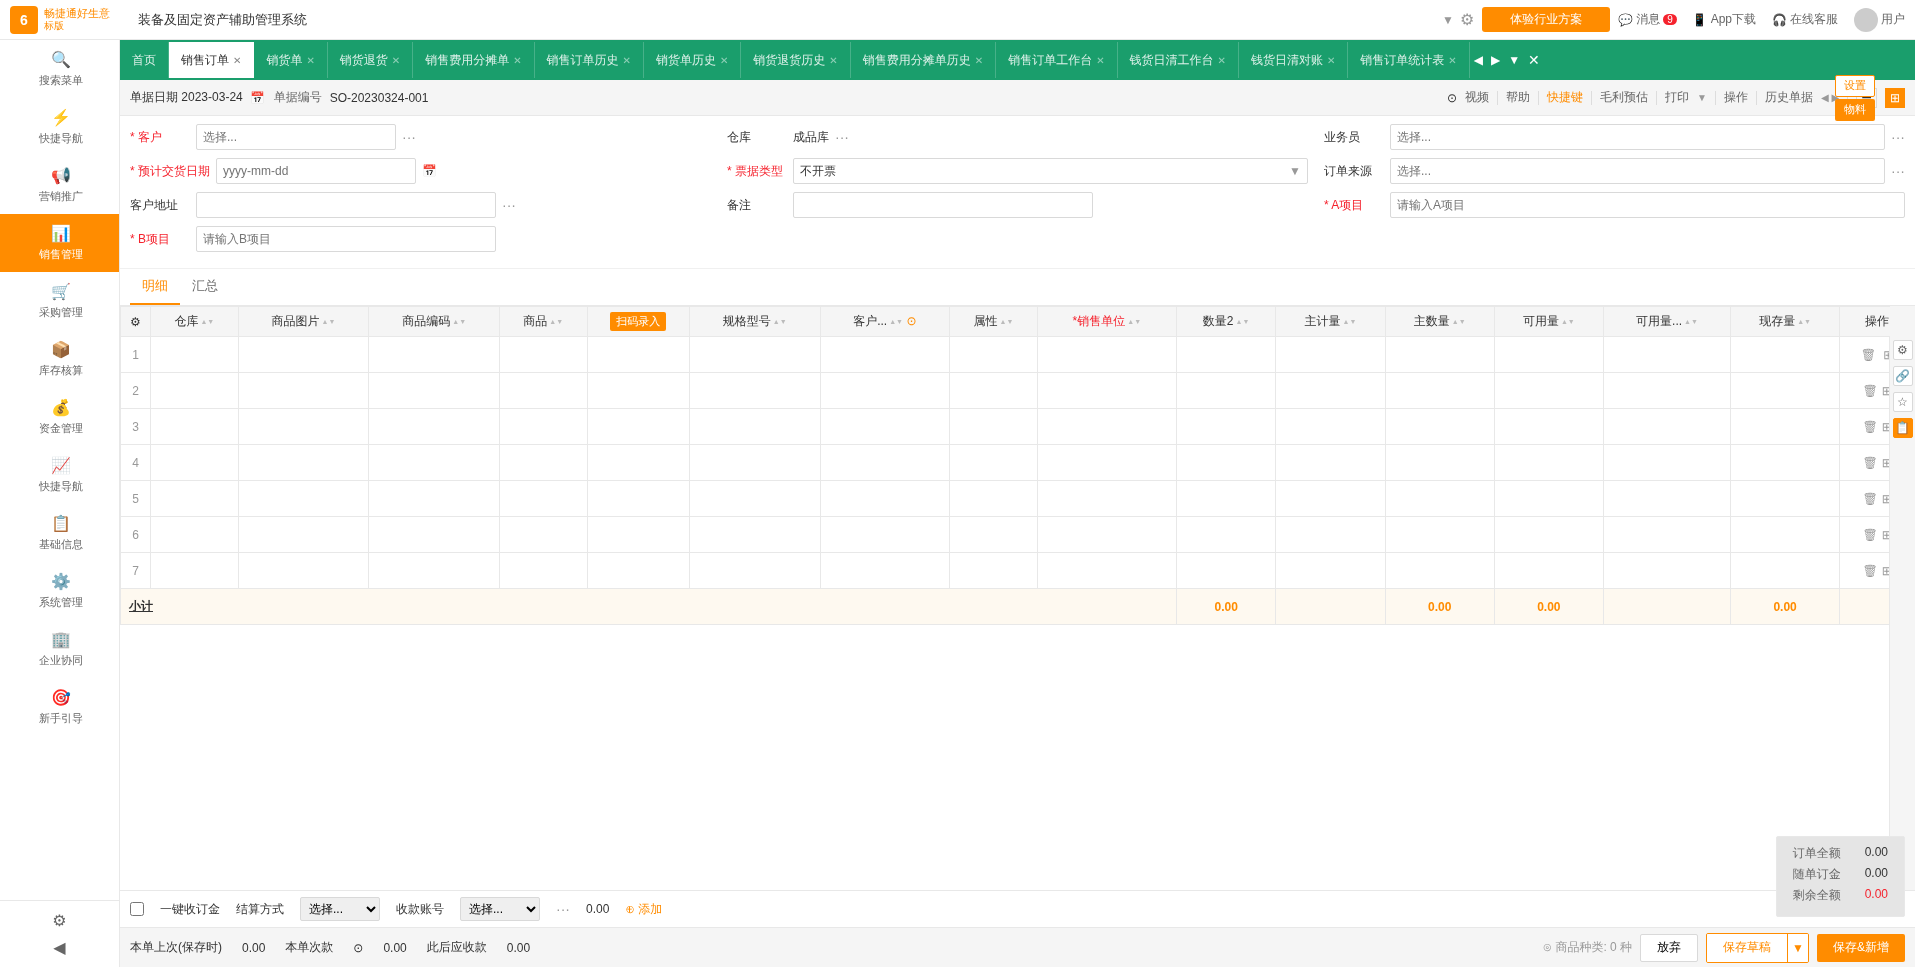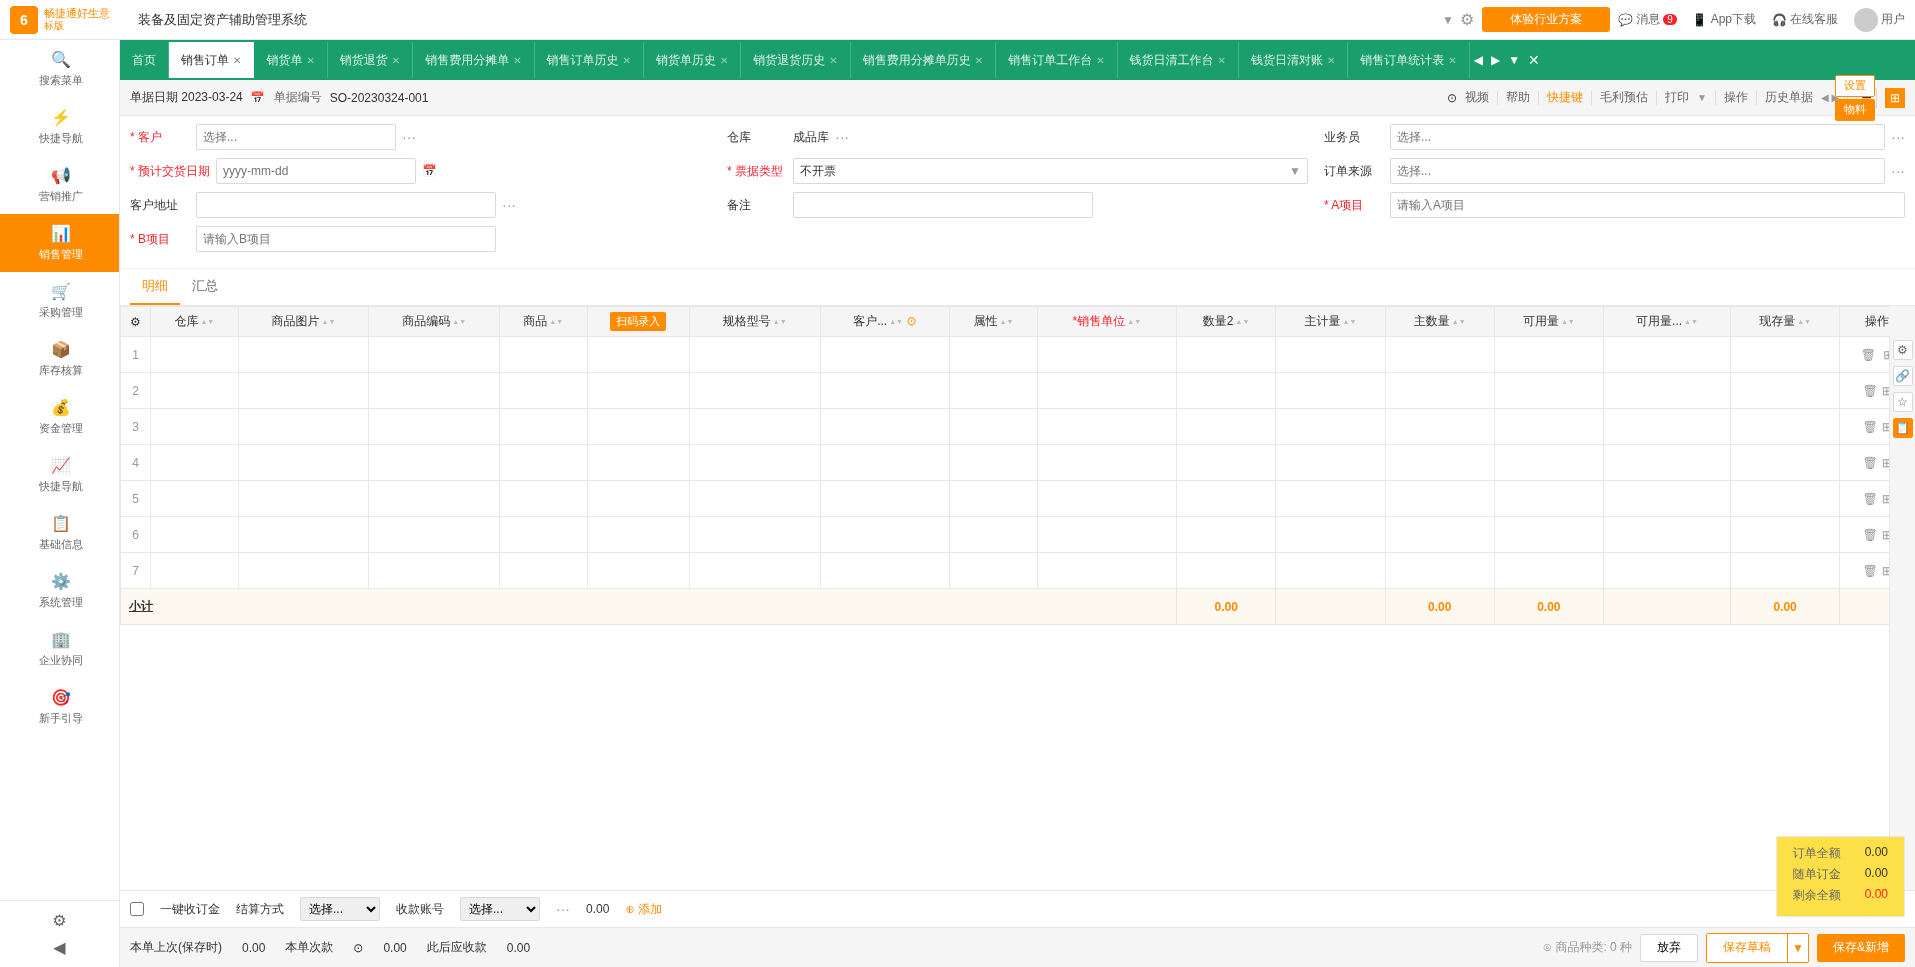--- a/index.html
+++ b/index.html
@@ -83,21 +83,21 @@
     
     
     .bottom-bar { height: 40px; background: #f5f5f5; border-top: 1px solid #e8e8e8; display: flex; align-items: center; padding: 0 10px; gap: 20px; font-size: 12px; }
     .bottom-stats { display: flex; gap: 20px; align-items: center; }
     .bottom-actions { margin-left: auto; display: flex; align-items: center; gap: 8px; }
     .btn-discard { height: 28px; padding: 0 16px; border: 1px solid #d9d9d9; background: #fff; border-radius: 2px; cursor: pointer; font-size: 12px; }
     .btn-save-draft { height: 28px; padding: 0 16px; border: 1px solid #ff8c00; background: #fff; color: #ff8c00; border-radius: 2px; cursor: pointer; font-size: 12px; }
     .btn-save-new { height: 28px; padding: 0 16px; background: #ff8c00; color: #fff; border: none; border-radius: 2px; cursor: pointer; font-size: 12px; }
     
     
-    .order-summary { position: absolute; right: 10px; bottom: 50px; background: #fde047; border: 1px solid #e8e8e8; padding: 8px 16px; font-size: 12px; border-radius: 2px; }
+    .order-summary { position: absolute; right: 10px; bottom: 50px; background: #e5e5e5; border: 1px solid #e8e8e8; padding: 8px 16px; font-size: 12px; border-radius: 2px; }
     .summary-row { display: flex; justify-content: space-between; gap: 24px; margin-bottom: 4px; }
     .summary-label { color: #666; }
     .summary-value { color: #333; }
     .summary-value.highlight { color: #f5222d; }
 
     
     .right-panel { width: 28px; background: #f5f5f5; border-left: 1px solid #e8e8e8; display: flex; flex-direction: column; align-items: center; padding: 8px 0; gap: 8px; }
     .right-panel-icon { width: 20px; height: 20px; display: flex; align-items: center; justify-content: center; cursor: pointer; color: #666; border: 1px solid #d9d9d9; border-radius: 2px; background: #fff; font-size: 12px; }
 
     .checkbox-field { width: 14px; height: 14px; cursor: pointer; }

